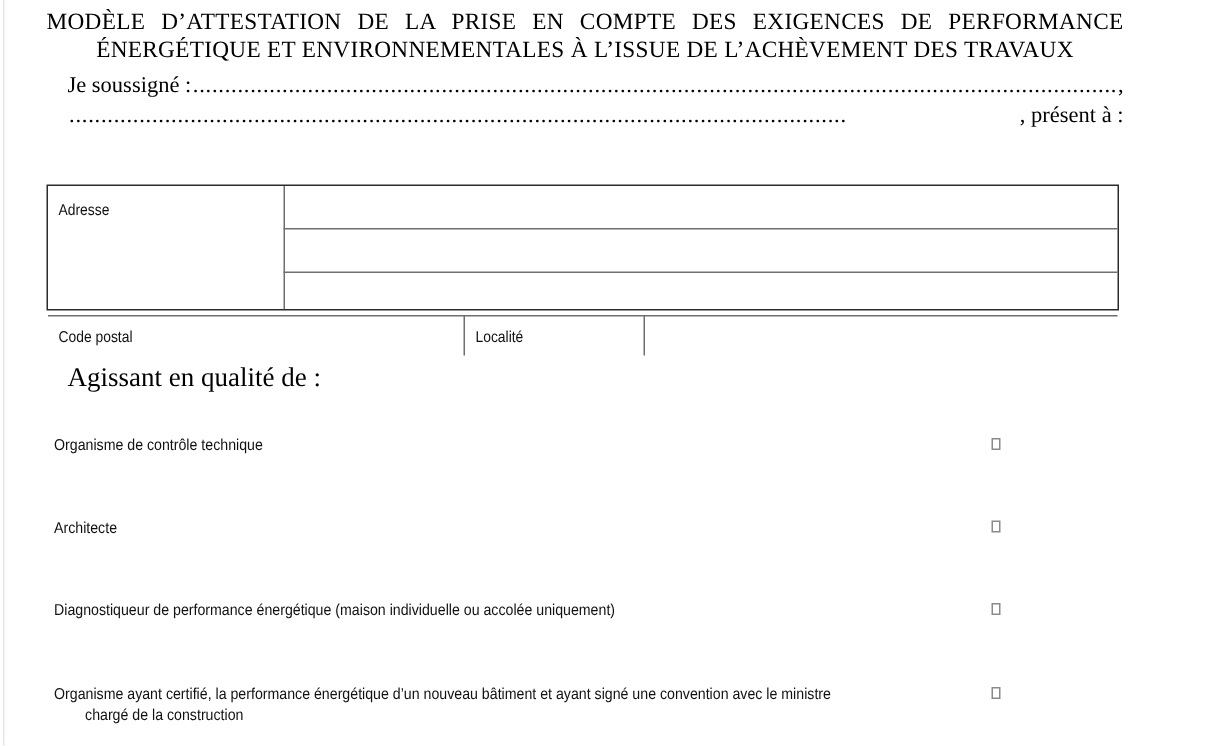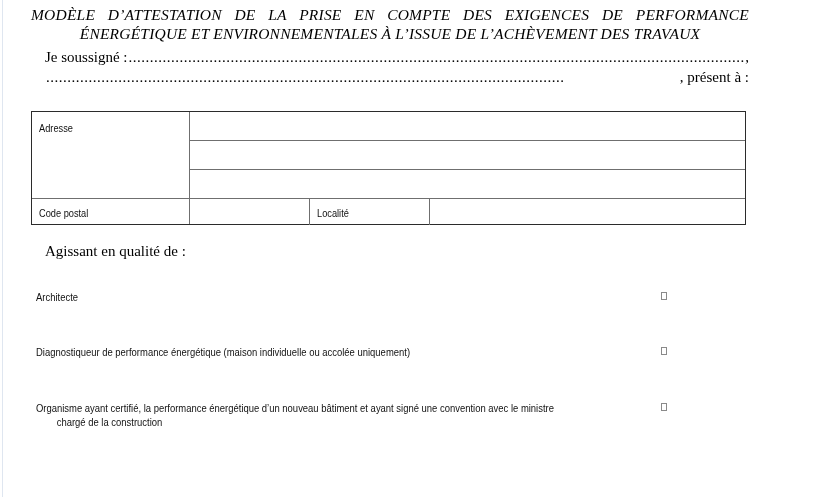--- a/index.html
+++ b/index.html
@@ -33,21 +33,20 @@
     width: 819px;
     height: 497px;
   }
 
   
   .title-block {
     position: absolute;
     left: 31px;
     top: 5px;
     width: 718px;
-    font-style: italic;
   }
   .title-line {
     font-family: "Liberation Serif", serif;
     font-size: 15.5px;
     line-height: 19px;
     letter-spacing: 0.2px;
     white-space: nowrap;
   }
   .title-line-1 {
     text-align: justify;
@@ -82,23 +81,23 @@
     letter-spacing: 0.5px;
     margin: 0 1px;
   }
   .lbl { flex: 0 0 auto; }
   .tail { flex: 0 0 auto; }
 
   
   .addr-table {
     position: absolute;
     left: 31px;
-    top: 111px;
+    top: 123px;
     width: 715px;
-    height: 114px;
+    height: 84px;
     border: 1.6px solid #2b2b2b;
     box-sizing: border-box;
     background: #fff;
   }
   .tbl-vline {
     position: absolute;
     top: 0;
     width: 1px;
     height: 100%;
     background: #6f6f6f;
@@ -117,21 +116,21 @@
     transform: scaleX(0.88);
     transform-origin: left center;
     white-space: nowrap;
   }
 
   
   .qualite {
     position: absolute;
     left: 45px;
     top: 241px;
-    font-size: 15px;
+    font-size: 18px;
     line-height: 21px;
   }
   .qualite .sub {
     font-style: italic;
   }
 
   
   .choice-list {
     position: absolute;
     left: 36px;
@@ -214,20 +213,24 @@
     <div class="cell-label" style="left:164px; top:95px;"></div>
     <div class="cell-label" style="left:404px; top:95px;"></div>
   </div>
 
   <div class="qualite">
     <div>Agissant en qualité de :</div>
   </div>
 
   <div class="choice-list">
 
+    <div class="choice-row">
+      <div class="choice-text">Organisme de contrôle technique</div>
+      <div class="checkbox-glyph"></div>
+    </div>
 
     <div class="choice-row">
       <div class="choice-text">Architecte</div>
       <div class="checkbox-glyph"></div>
     </div>
 
     <div class="choice-row tall">
       <div class="choice-text">Diagnostiqueur de performance énergétique (maison individuelle ou accolée uniquement)</div>
       <div class="checkbox-glyph"></div>
     </div>

